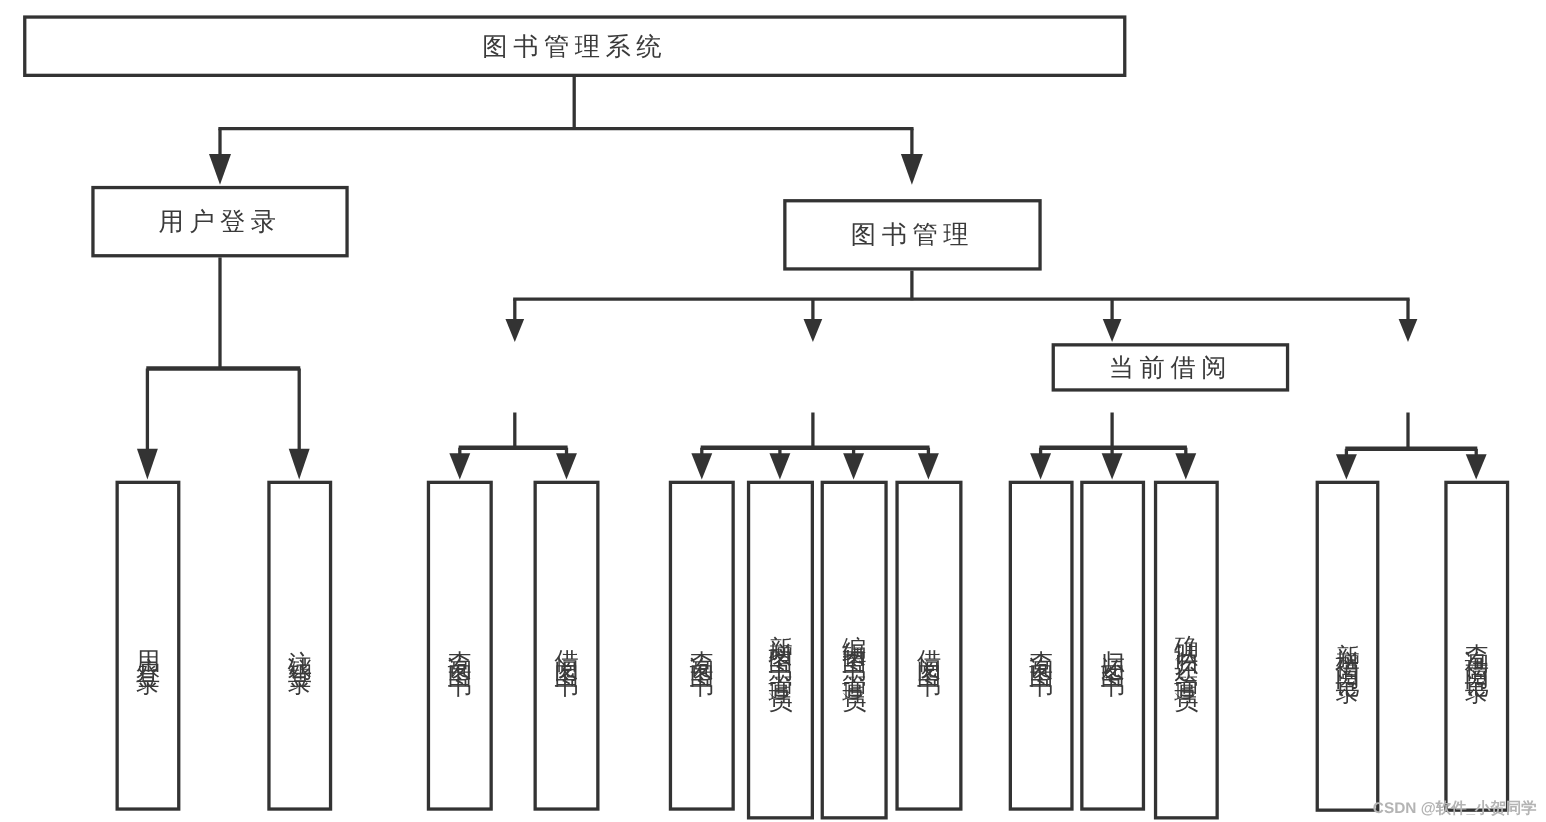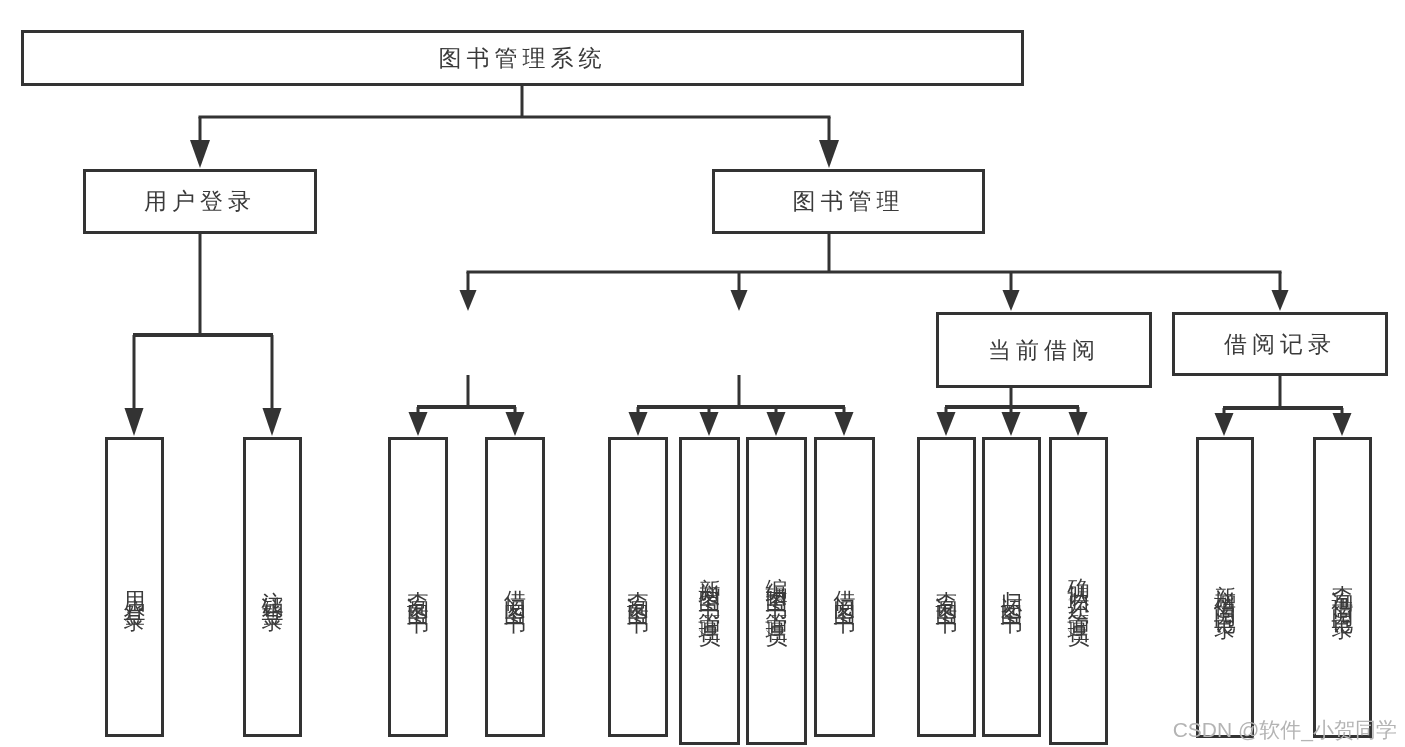--- a/index.html
+++ b/index.html
@@ -50,24 +50,25 @@
     font-size: 22px;
     letter-spacing: 7px;
     line-height: 1.1;
     white-space: nowrap;
     color: var(--text);
   }
   .watermark {
     position: absolute;
     right: 8px;
     bottom: 3px;
-    font-size: 21px;
+    font-size: 14px;
     color: var(--watermark);
     z-index: 5;
     white-space: nowrap;
+    font-weight: bold;
   }
 </style>
 </head>
 <body>
 
 <div class="canvas">
 
   <svg class="connectors" viewBox="0 0 1405 747" xmlns="http://www.w3.org/2000/svg" aria-hidden="true">
 
     <line x1="522" y1="68" x2="522" y2="118"></line>
@@ -126,36 +127,33 @@
     <polygon points="1068.5,412 1087.5,412 1078,436"></polygon>
 
     <line x1="1280" y1="375" x2="1280" y2="409"></line>
     <line class="bar" x1="1223" y1="408" x2="1343" y2="408"></line>
     <line x1="1224" y1="408" x2="1224" y2="417"></line>
     <polygon points="1214.5,413 1233.5,413 1224,436"></polygon>
     <line x1="1342" y1="408" x2="1342" y2="417"></line>
     <polygon points="1332.5,413 1351.5,413 1342,436"></polygon>
   </svg>
 
-  <div class="node" style="left:21px;top:30px;width:1003px;height:56px">
+  <div class="node" style="left:21px;top:14px;width:1003px;height:56px">
     <span class="hlabel">图书管理系统</span>
   </div>
 
   <div class="node" style="left:83px;top:169px;width:234px;height:65px">
     <span class="hlabel">用户登录</span>
   </div>
-  <div class="node" style="left:712px;top:169px;width:273px;height:65px">
+  <div class="node" style="left:712px;top:181px;width:235px;height:65px">
     <span class="hlabel">图书管理</span>
   </div>
 
-  <div class="node" style="left:936px;top:312px;width:216px;height:76px">
+  <div class="node" style="left:956px;top:312px;width:216px;height:44px">
     <span class="hlabel">当前借阅</span>
-  </div>
-  <div class="node" style="left:1172px;top:312px;width:216px;height:64px">
-    <span class="hlabel">借阅记录</span>
   </div>
 
   <div class="node" style="left:105px;top:437px;width:59px;height:300px">
     <span class="vlabel">用户登录</span>
   </div>
   <div class="node" style="left:243px;top:437px;width:59px;height:300px">
     <span class="vlabel">注销登录</span>
   </div>
 
   <div class="node" style="left:388px;top:437px;width:60px;height:300px">

